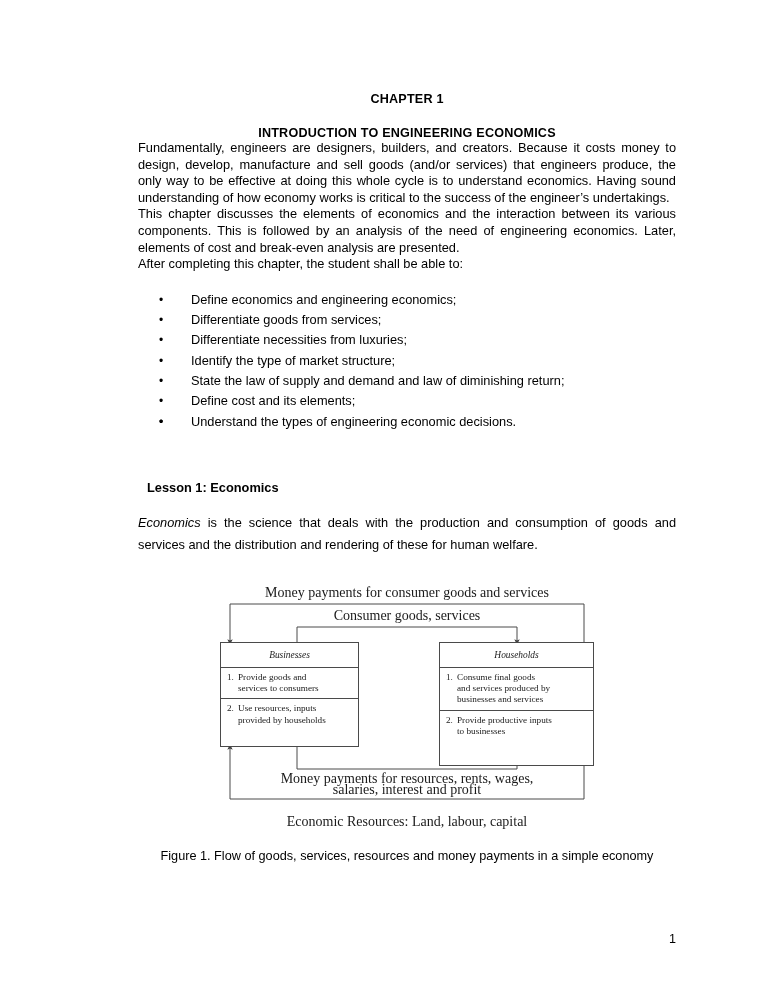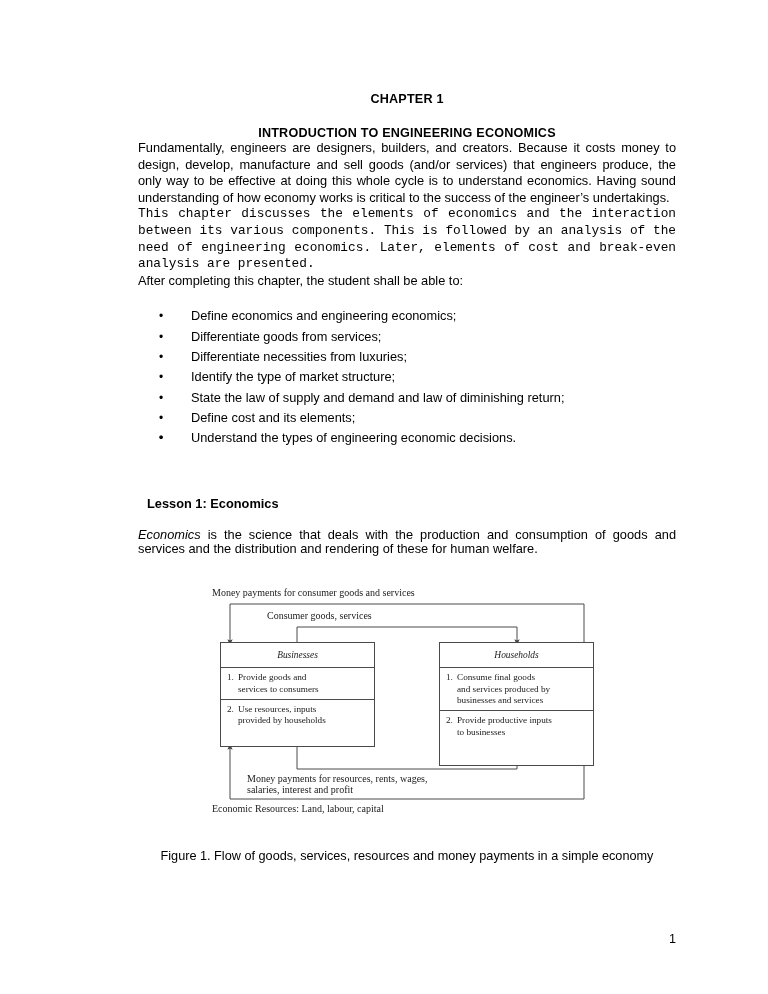--- a/index.html
+++ b/index.html
@@ -33,21 +33,21 @@
   .title-main { padding-top: 20px; }
 
   p.body-text {
     font-size: 12.8px;
     line-height: 16.6px;
     text-align: justify;
     margin: 0;
     hyphens: none;
   }
   .para-1 { margin-top: 44px; }
-  .para-2 { margin-top: 16px; font-family: Liberation Mono, monospace; }
+  .para-2 { margin-top: 16px; }
   .para-3 { margin-top: 16px; text-align: left; }
 
   ul.objectives {
     margin: 17px 0 0 0;
     padding: 0;
     list-style: none;
   }
   ul.objectives li {
     font-size: 12.8px;
     line-height: 20.3px;
@@ -64,43 +64,43 @@
 
   .lesson-heading {
     font-size: 12.8px;
     font-weight: bold;
     margin: 9px;
     padding-top: 39px;
   }
   .para-econ {
     margin-top: 17px;
     font-size: 12.8px;
-    line-height: 14px;
+    line-height: 22px;
     text-align: justify;
   }
   .para-econ .it { font-style: italic; }
 
   
   .figure-wrap {
     position: relative;
     margin: 0;
     padding-top: 18px;
   }
   .diagram {
     position: relative;
     width: 390px;
     height: 232px;
     margin: 0 auto;
     font-family: "Liberation Serif", serif;
   }
   .dlabel {
     position: absolute;
-    font-size: 10px;
+    font-size: 14px;
     line-height: 11.6px;
-    text-align: left;
+    text-align: center;
     white-space: nowrap;
     color: #1a1a1a;
   }
 
   .ebox {
     position: absolute;
     border: 1px solid #4a4a4a;
     box-sizing: border-box;
     background: #fff;
   }
@@ -192,21 +192,21 @@
 
           <path d="M85,160 L85,182 L305,182 L305,160" marker-end="url(#ah)"></path>
 
           <path d="M372,160 L372,212 L18,212 L18,160" marker-end="url(#ah)"></path>
         </g>
       </svg>
 
       <div class="dlabel" style="left:0; top:0; width:390px;">Money payments for consumer goods and services</div>
       <div class="dlabel" style="left:55px; top:23px; width:280px;">Consumer goods, services</div>
 
-      <div class="ebox" style="left:8px; top:55px; width:155px; height:105px;">
+      <div class="ebox" style="left:8px; top:55px; width:139px; height:105px;">
         <div class="ehead">Businesses</div>
         <div class="erow">
           <span class="num">1.</span>
           <span class="txt">
             <span>Provide goods and</span><br>
             <span>services to consumers</span>
           </span>
         </div>
         <div class="erow">
           <span class="num">2.</span>
@@ -231,21 +231,21 @@
           <span class="num">2.</span>
           <span class="txt">
             <span>Provide productive inputs</span><br>
             <span>to businesses</span>
           </span>
         </div>
       </div>
 
       <div class="dlabel" style="left:35px; top:197px; width:320px;">salaries, interest and profit</div>
       <div class="dlabel" style="left:35px; top:186px; width:320px;">Money payments for resources, rents, wages,</div>
-      <div class="dlabel" style="left:0; top:216px; width:390px;">Economic Resources: Land, labour, capital</div>
+      <div class="dlabel" style="left:0; top:229px; width:390px;">Economic Resources: Land, labour, capital</div>
 
     </div>
 
     <div class="fig-caption">Figure 1. Flow of goods, services, resources and money payments in a simple economy</div>
   </div>
 
   <div class="page-number">1</div>
 
 </div>
 

